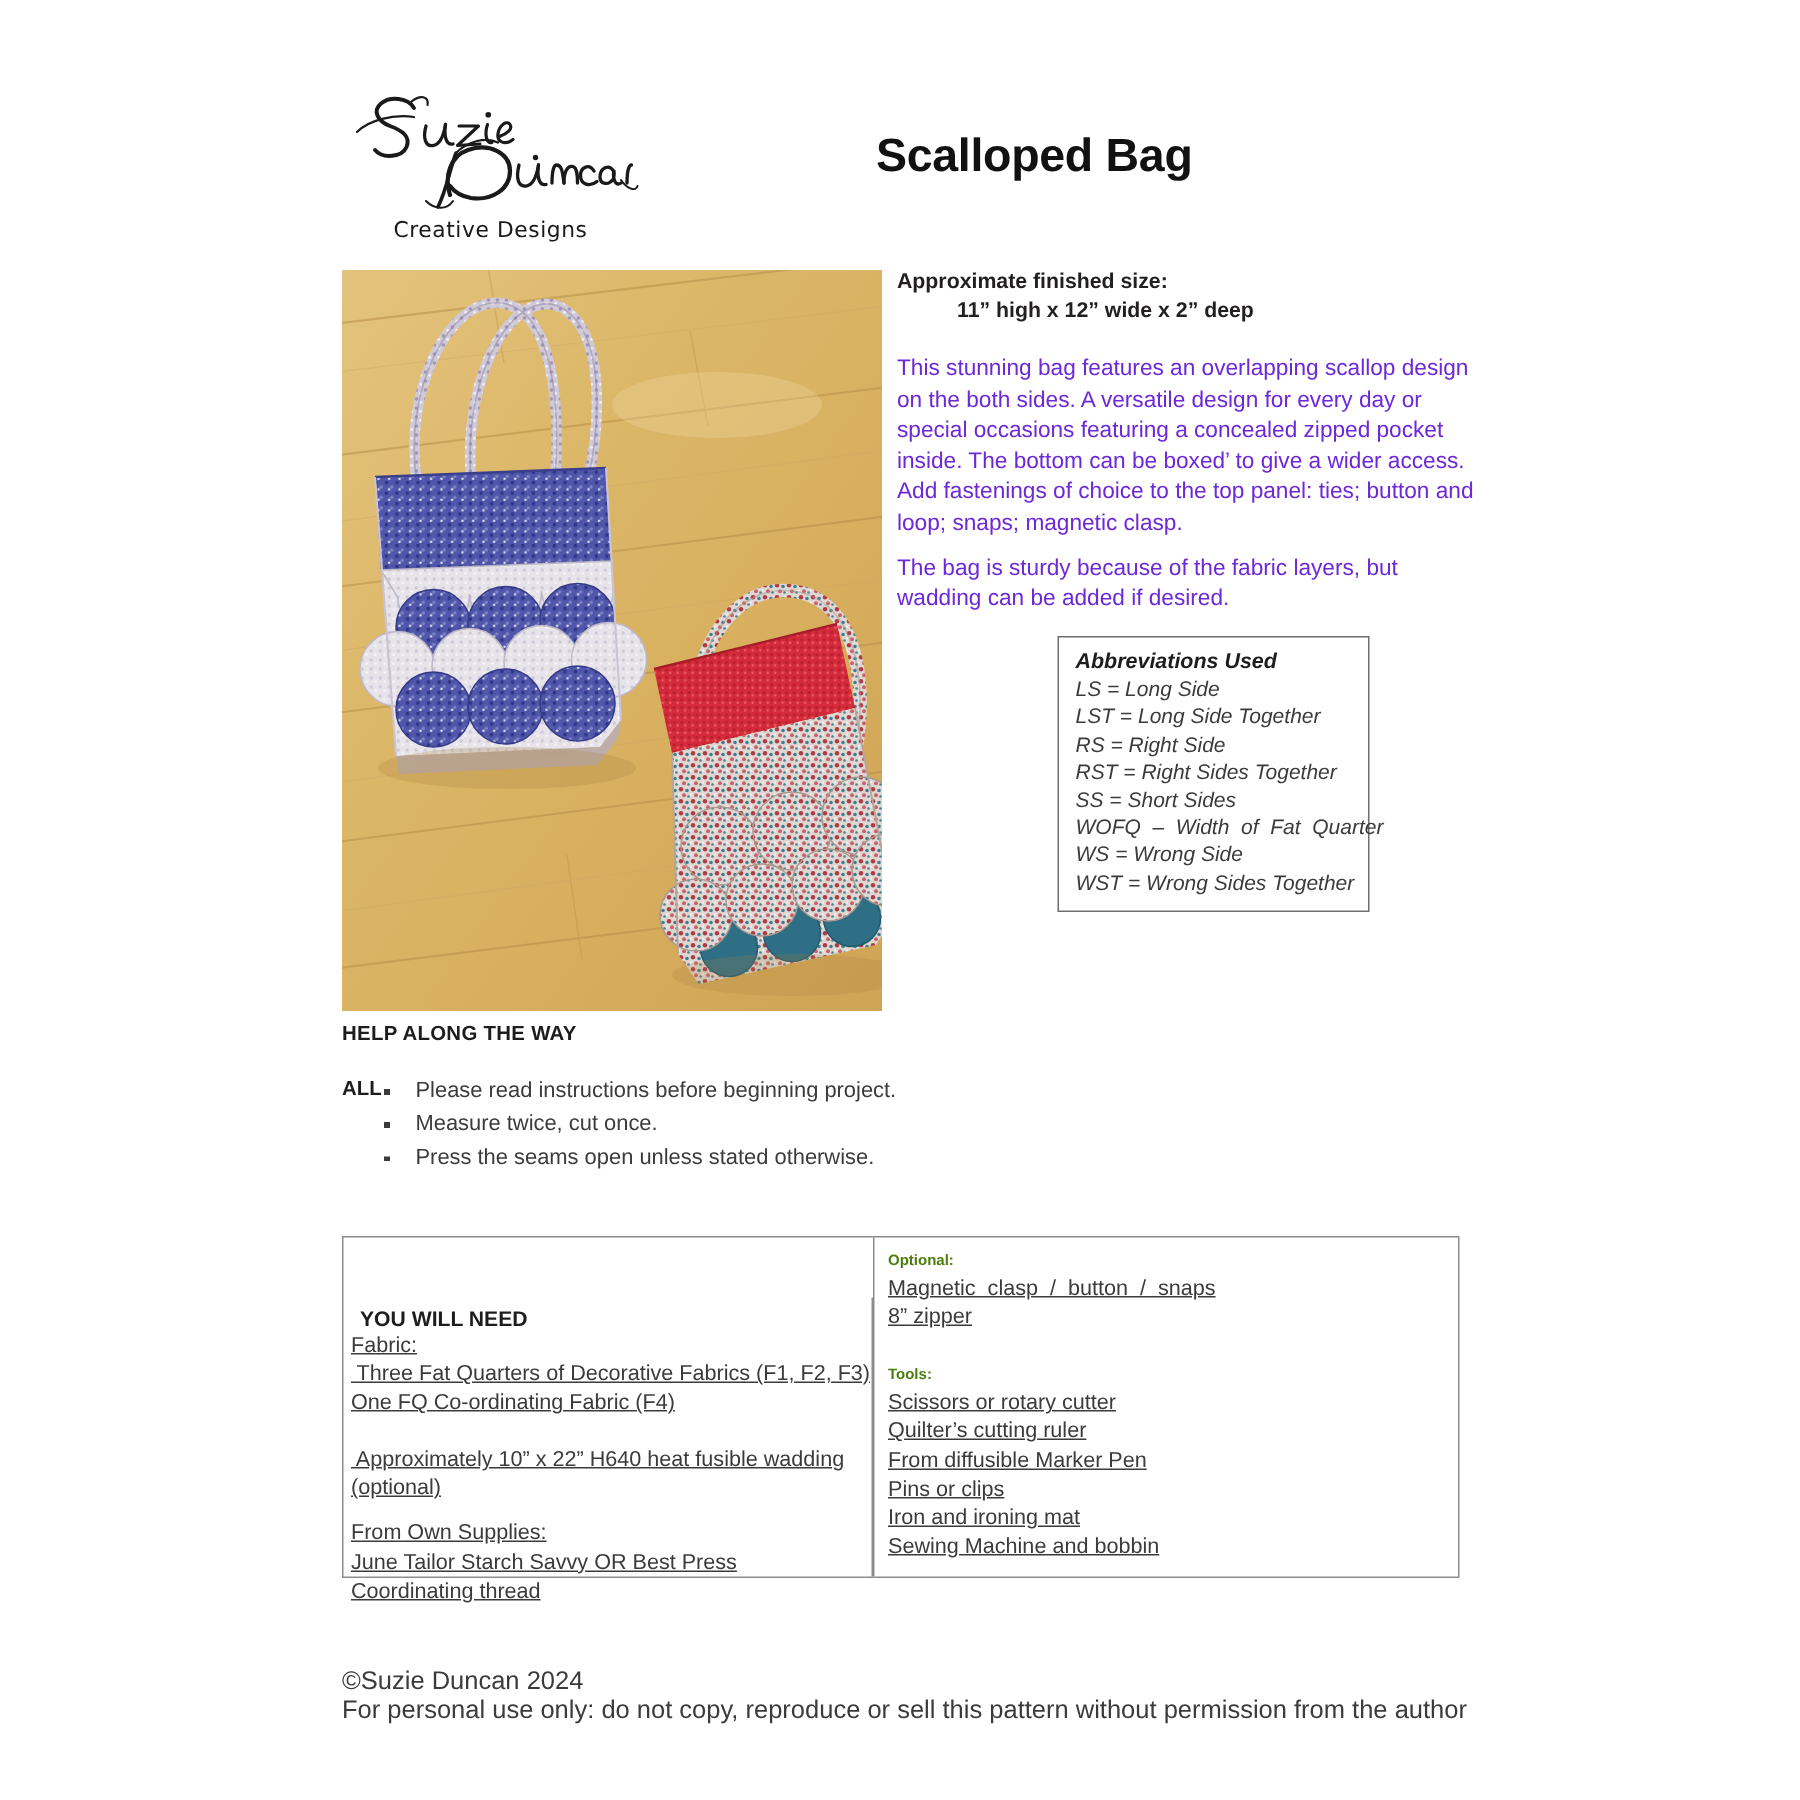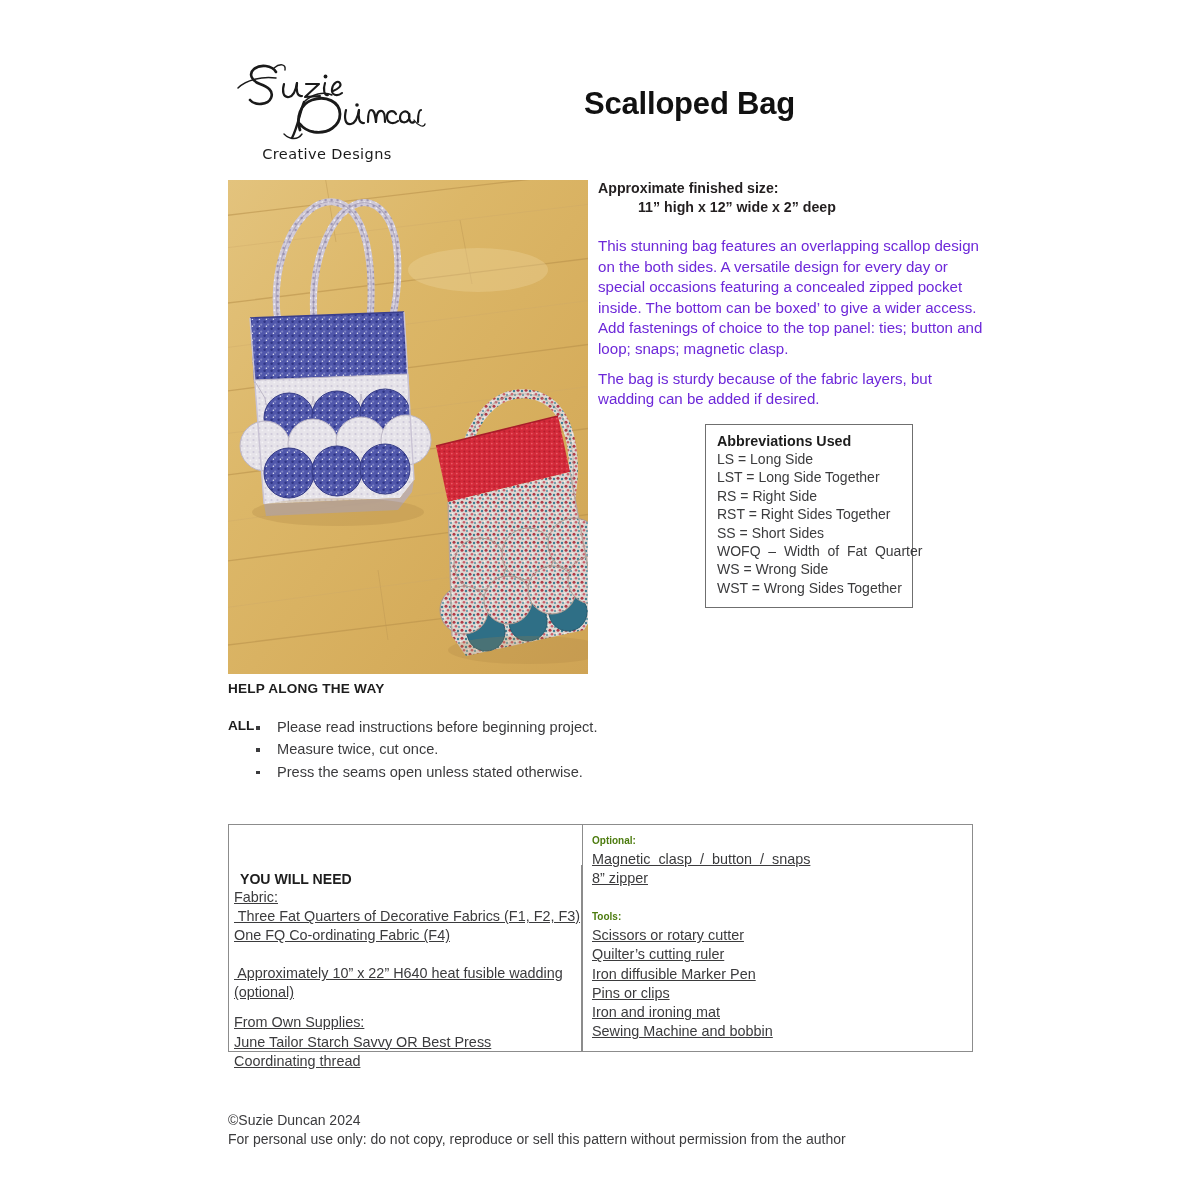--- a/index.html
+++ b/index.html
@@ -108,20 +108,21 @@
   .abbrev-box {
     position: absolute;
     left: 705px;
     top: 424px;
     width: 208px;
     height: 184px;
     border: 1.4px solid #6f6f6f;
     background: #ffffff;
     box-sizing: border-box;
     padding: 8px 0 0 11px;
+    font-style: italic;
   }
   .abbrev-title {
     font-size: 14.3px;
     font-weight: bold;
     color: #1d1d1d;
     margin-bottom: 1px;
   }
   .abbrev-list {
     list-style: none;
     margin: 0;
@@ -226,21 +227,21 @@
     color: #4d7c0f;
     line-height: 19.1px;
   }
 
   
   .footer {
     position: absolute;
     left: 228px;
     top: 1111px;
     width: 700px;
-    font-size: 14px;
+    font-size: 17px;
     line-height: 19.4px;
     color: #3b3b3d;
   }
   .footer div { white-space: pre; }
 </style>
 </head>
 <body>
 
 <div class="page">
 
@@ -480,21 +481,21 @@
     </div>
 
     <div class="need-col-right">
       <div class="sub-title">Optional:</div>
       <div class="need-line">Magnetic  clasp  /  button  /  snaps</div>
       <div class="need-line">8” zipper</div>
       <div class="need-line gap"></div>
       <div class="sub-title">Tools:</div>
       <div class="need-line">Scissors or rotary cutter</div>
       <div class="need-line">Quilter’s cutting ruler</div>
-      <div class="need-line">Iron diffusible Marker Pen</div>
+      <div class="need-line">From diffusible Marker Pen</div>
       <div class="need-line">Pins or clips</div>
       <div class="need-line">Iron and ironing mat</div>
       <div class="need-line">Sewing Machine and bobbin</div>
     </div>
 
   </div>
 
   <div class="footer">
     <div>©Suzie Duncan 2024</div>
     <div>For personal use only: do not copy, reproduce or sell this pattern without permission from the author</div>

